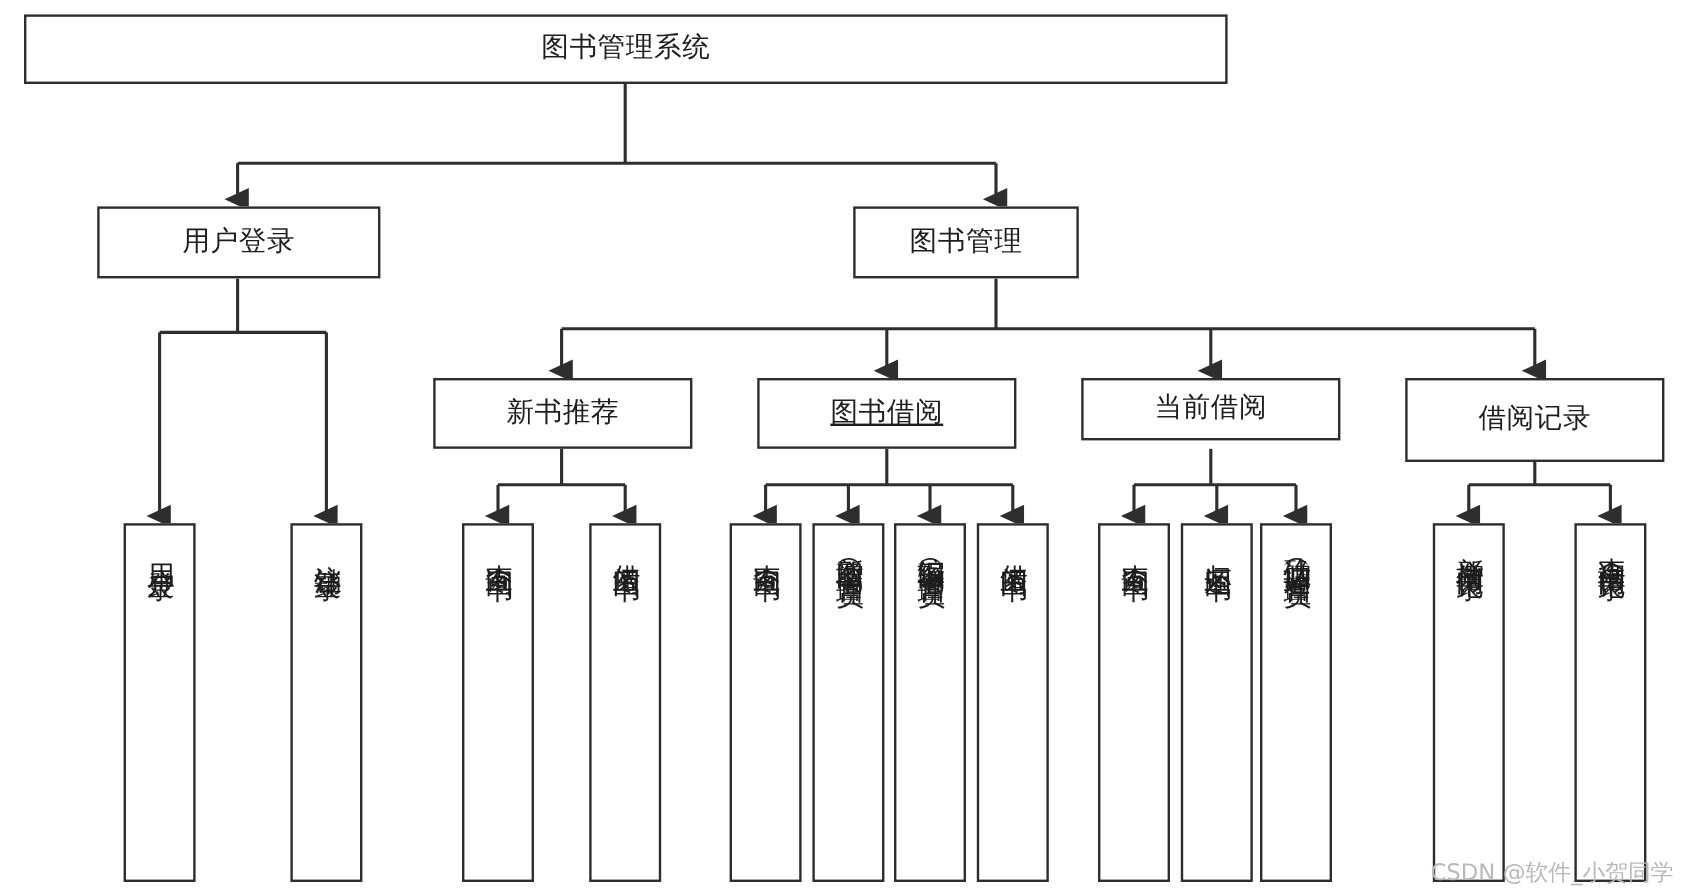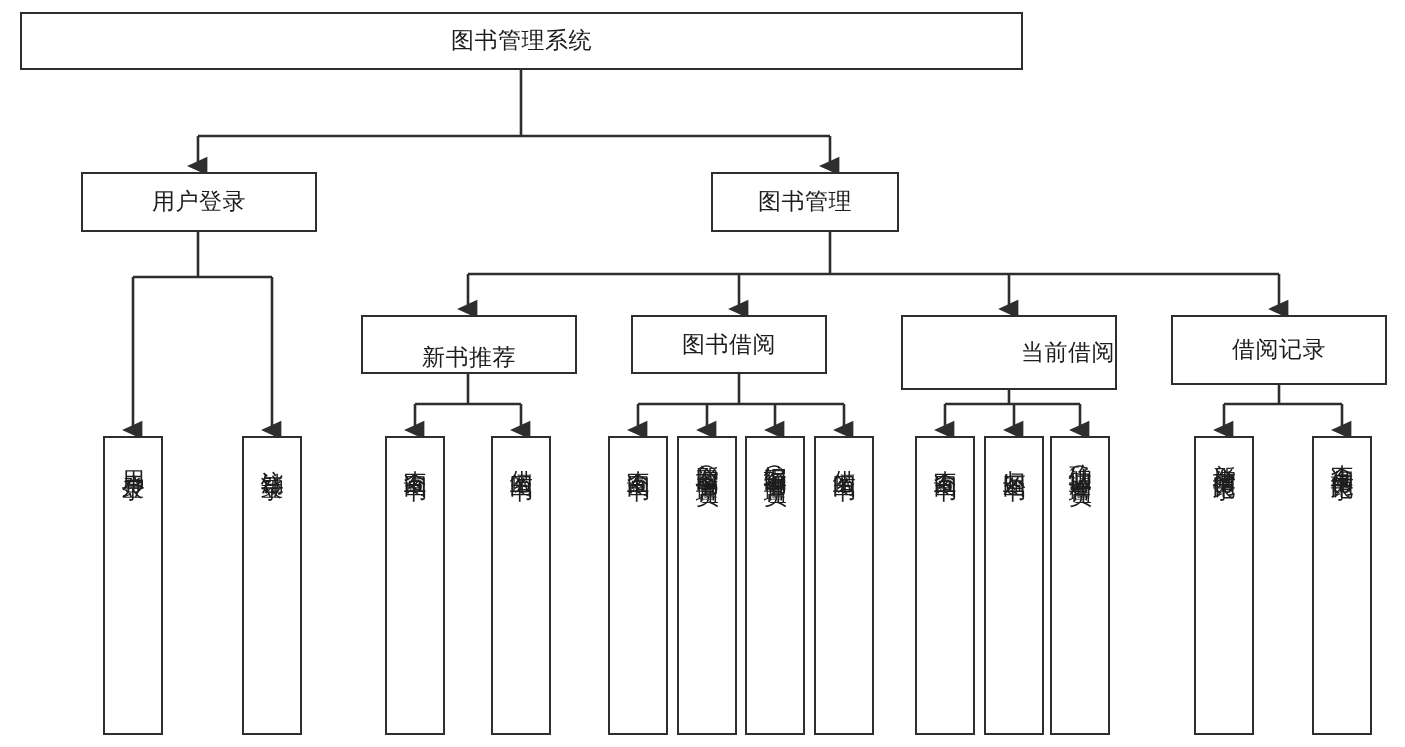--- a/index.html
+++ b/index.html
@@ -151,27 +151,27 @@
     <span class="node-label">图书管理系统</span>
   </div>
 
   <div class="node h" style="left:81px; top:172px; width:236px; height:60px;">
     <span class="node-label">用户登录</span>
   </div>
   <div class="node h" style="left:711px; top:172px; width:188px; height:60px;">
     <span class="node-label">图书管理</span>
   </div>
 
-  <div class="node h" style="left:361px; top:315px; width:216px; height:59px;align-items:flex-end;">
+  <div class="node h" style="left:361px; top:315px; width:216px; height:59px;">
     <span class="node-label">新书推荐</span>
   </div>
-  <div class="node h" style="left:631px; top:315px; width:196px; height:59px;">
+  <div class="node h" style="left:631px; top:315px; width:216px; height:59px;text-decoration:underline;">
     <span class="node-label">图书借阅</span>
   </div>
-  <div class="node h" style="left:901px; top:315px; width:216px; height:75px;justify-content:flex-end;">
+  <div class="node h" style="left:901px; top:315px; width:216px; height:52px;">
     <span class="node-label">当前借阅</span>
   </div>
   <div class="node h" style="left:1171px; top:315px; width:216px; height:70px;">
     <span class="node-label">借阅记录</span>
   </div>
 
   <div class="node v" style="left:103px; top:436px; width:60px; height:299px;">
     <span class="node-label">用户登录</span>
   </div>
   <div class="node v" style="left:242px; top:436px; width:60px; height:299px;">
@@ -208,14 +208,15 @@
     <span class="node-label">确认归还（管理员）</span>
   </div>
 
   <div class="node v tall-text" style="left:1194px; top:436px; width:60px; height:299px;">
     <span class="node-label">新增借阅记录</span>
   </div>
   <div class="node v tall-text" style="left:1312px; top:436px; width:60px; height:299px;">
     <span class="node-label">查询借阅记录</span>
   </div>
 
+  <div class="watermark" style="left:1192px; top:714px;">CSDN @软件_小贺同学</div>
 
 </div>
 
 </body></html>

